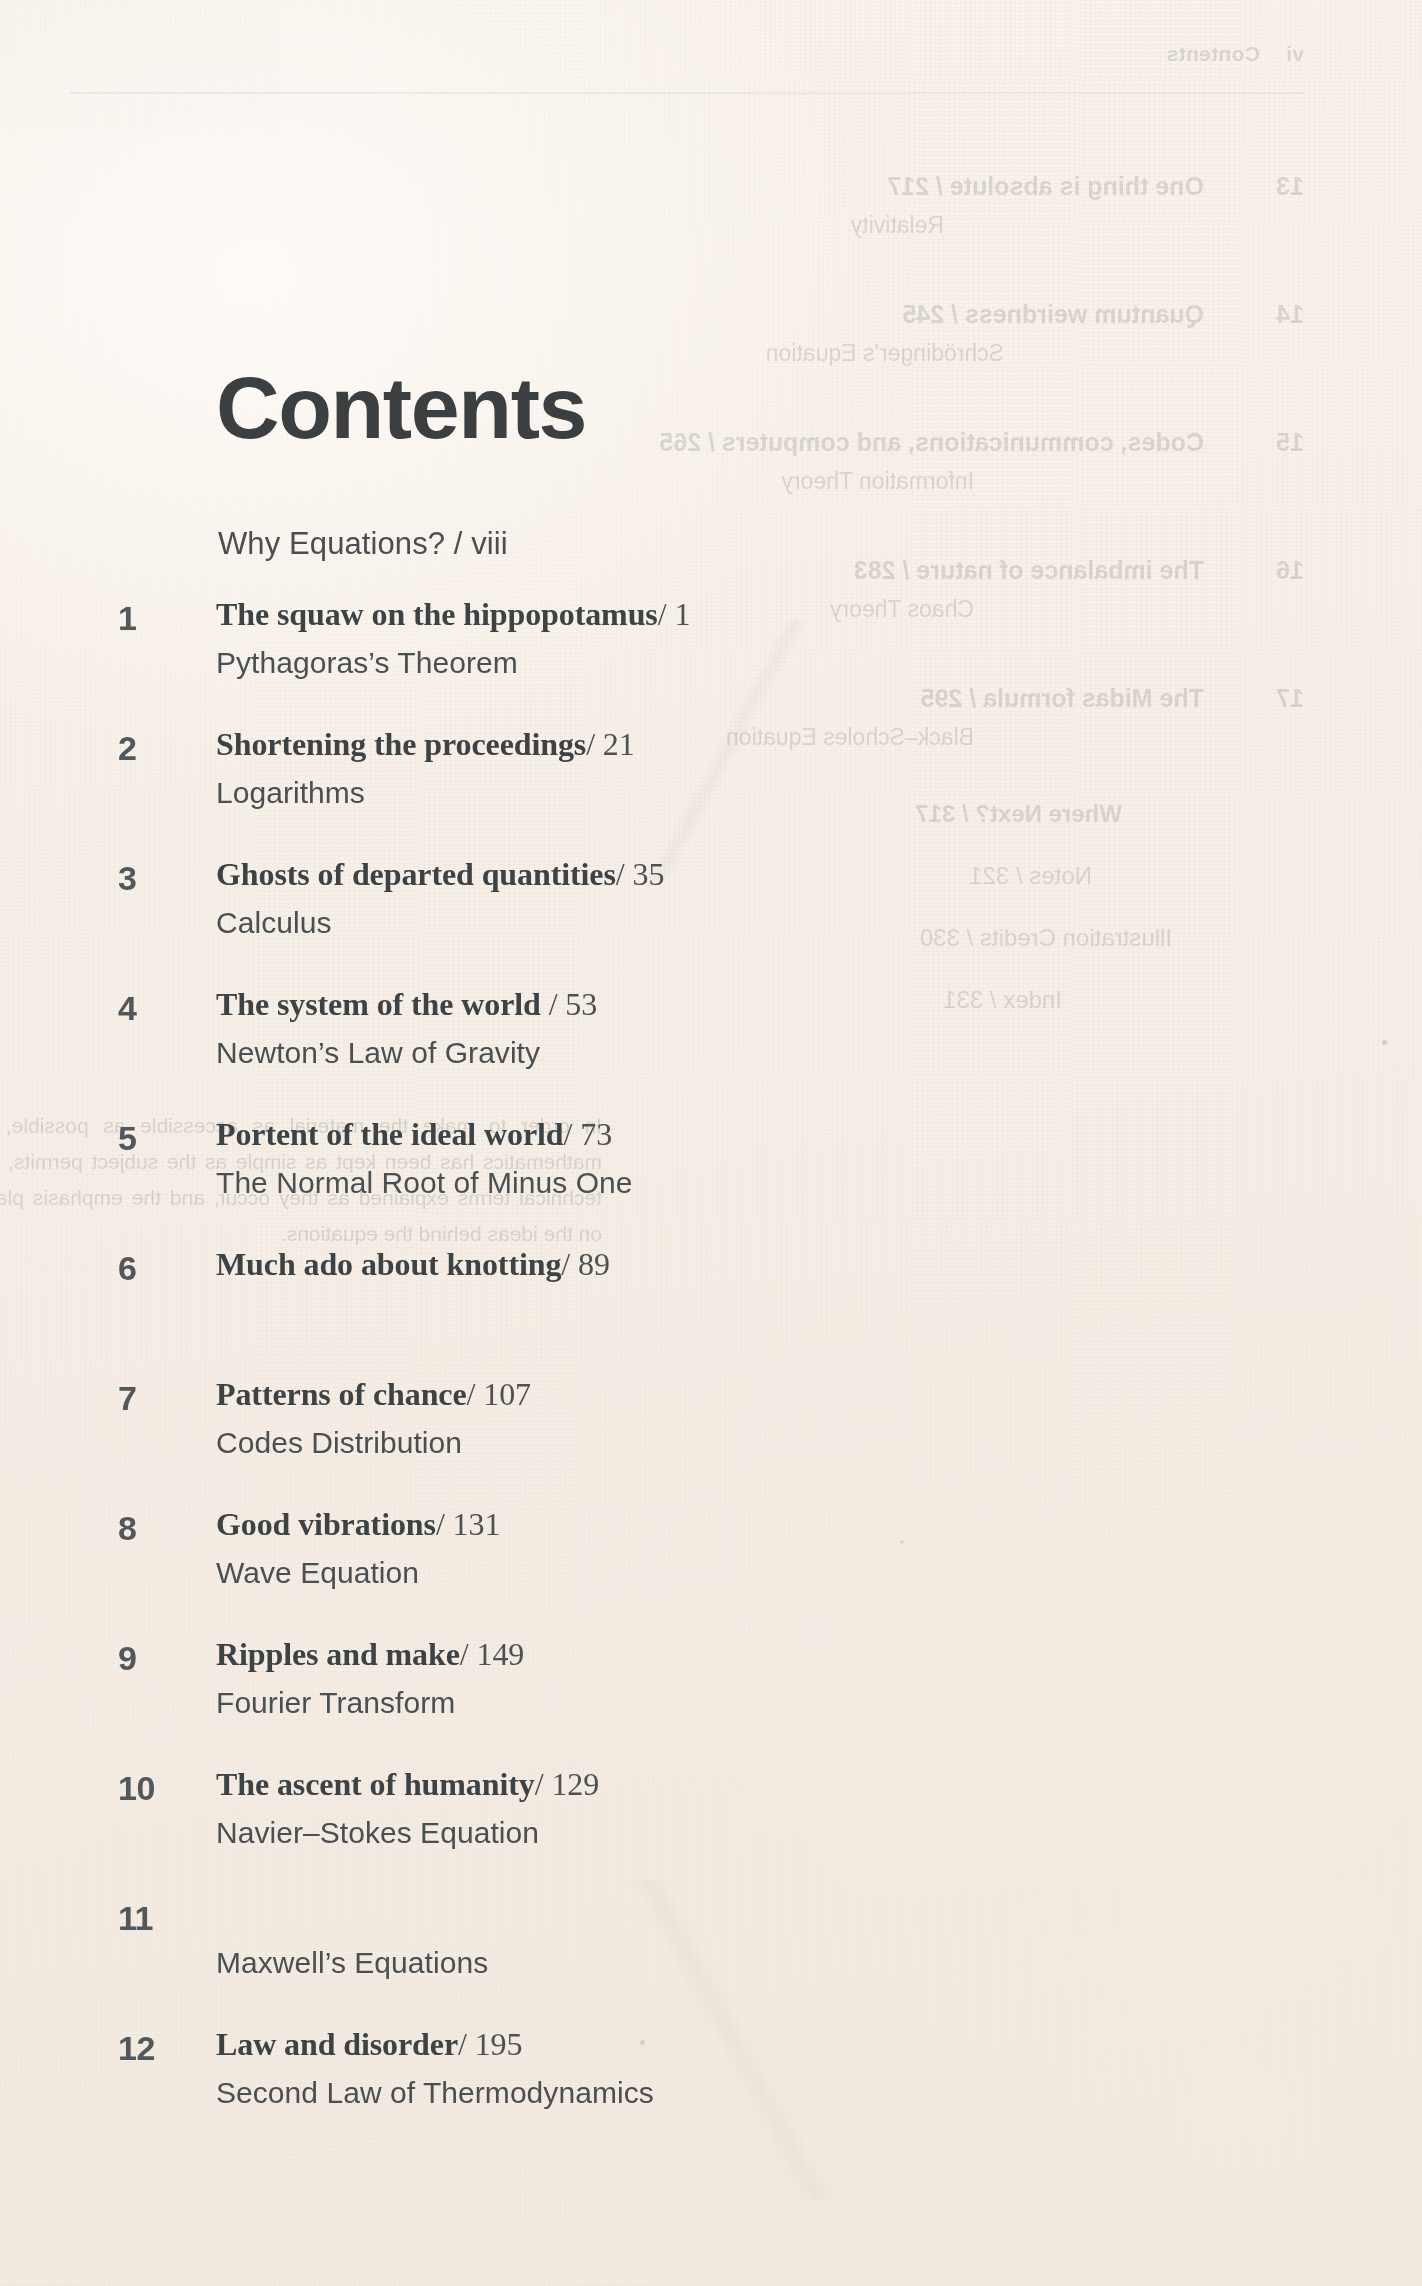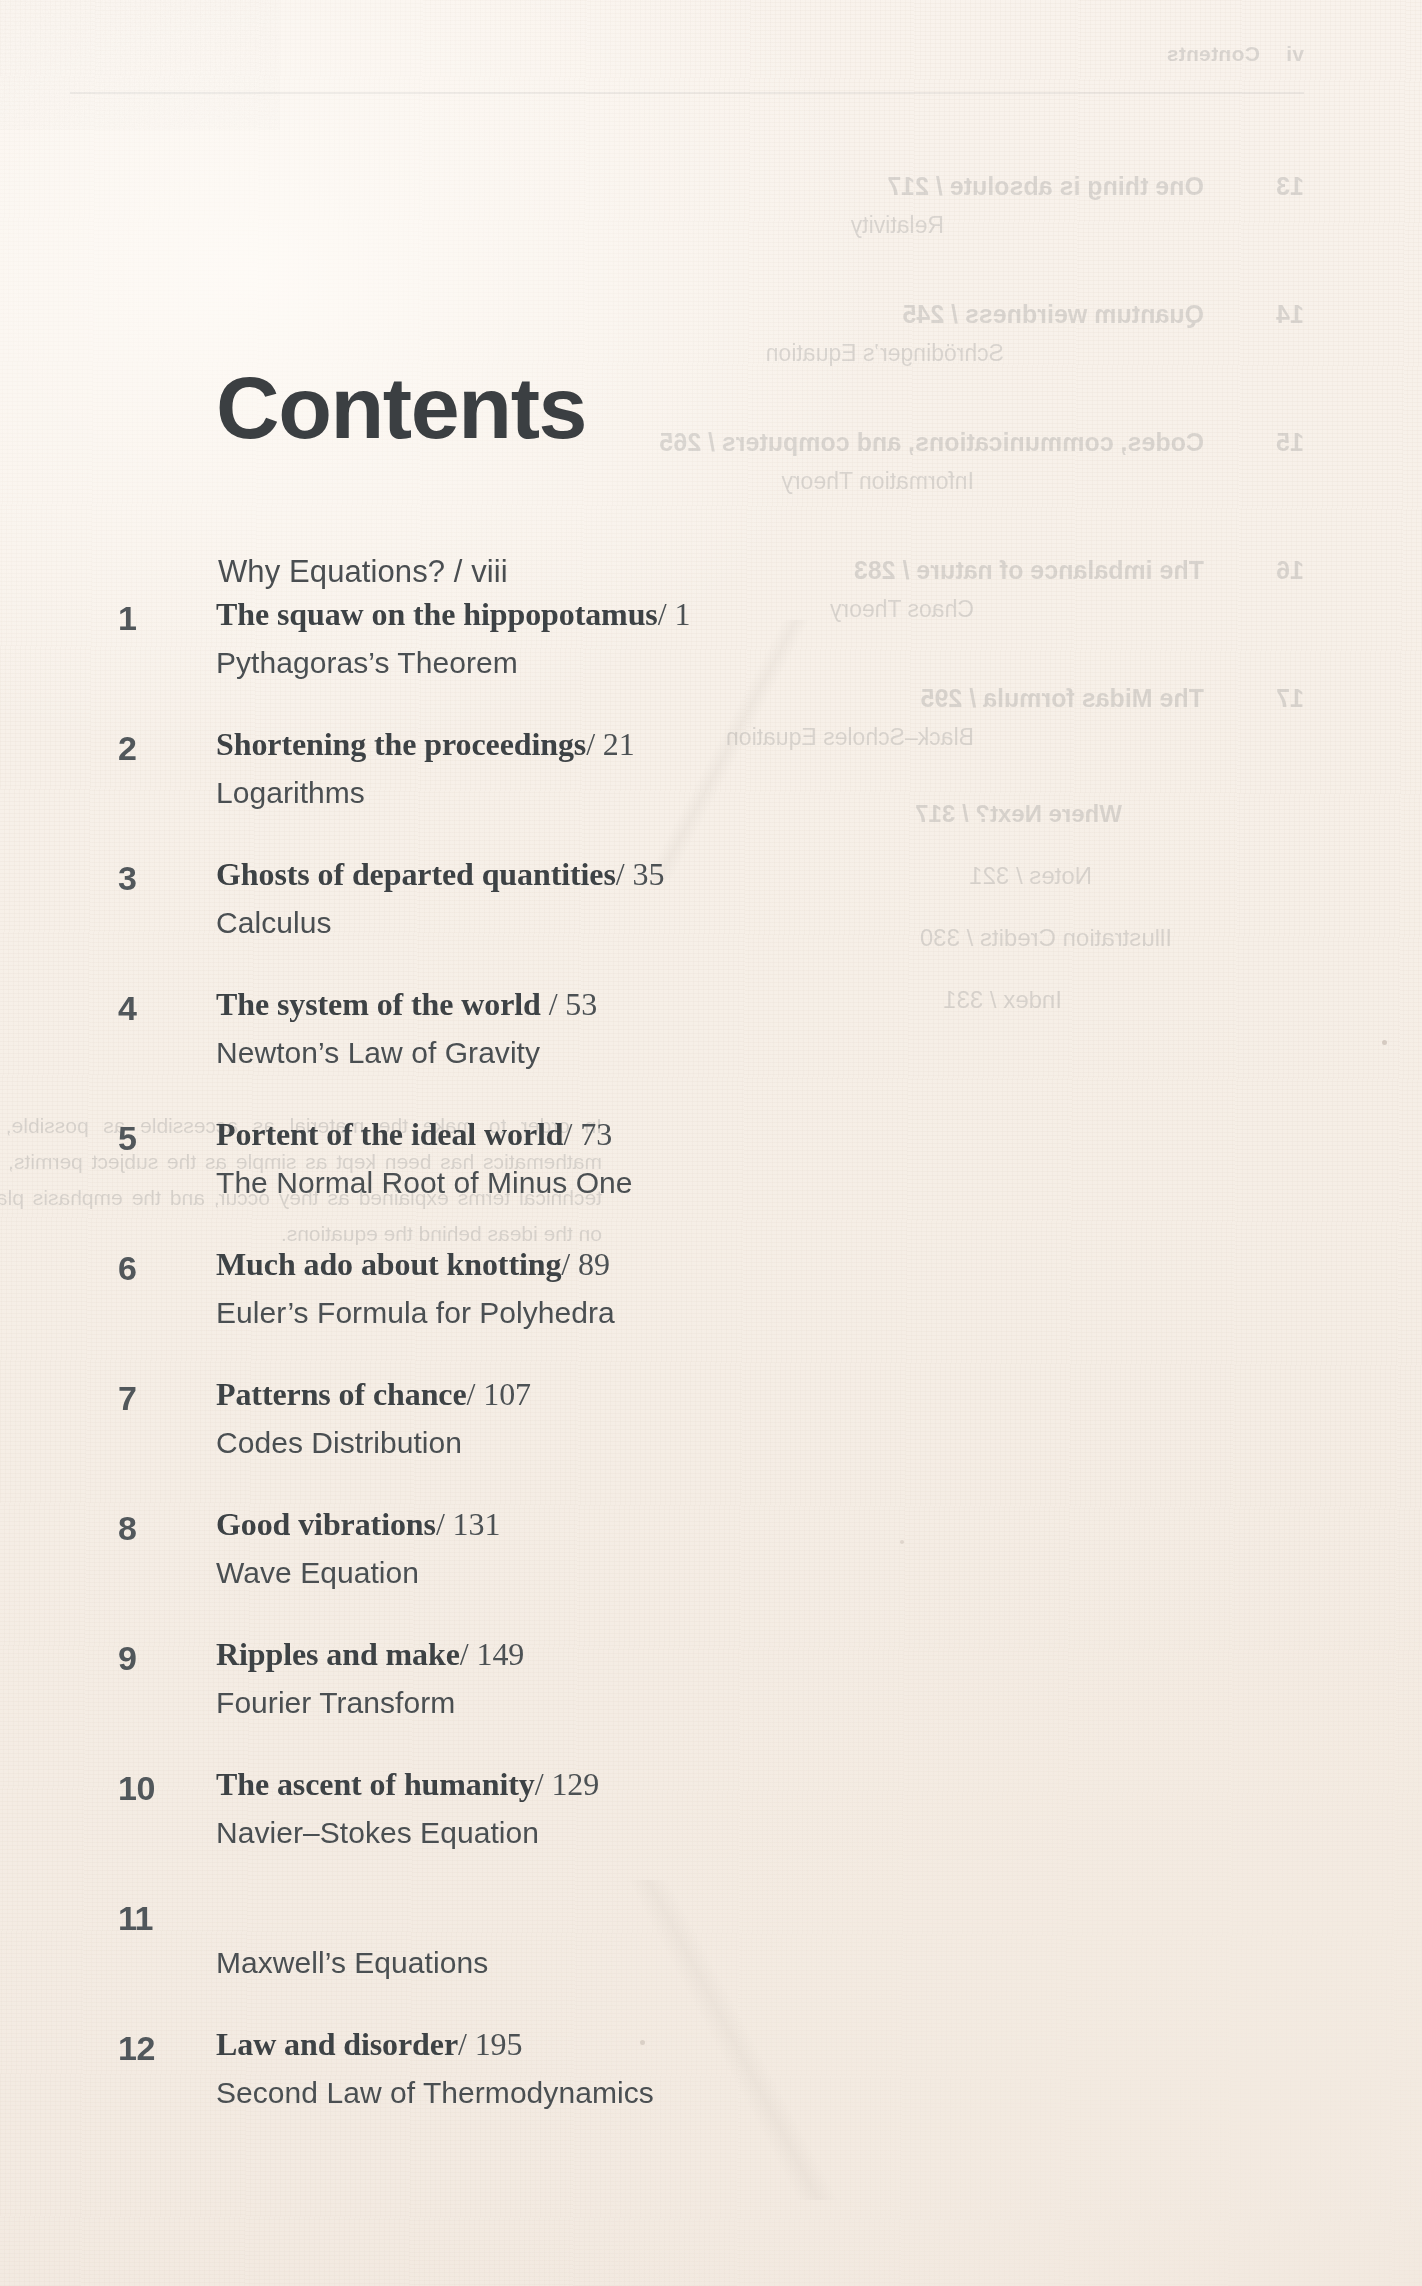--- a/index.html
+++ b/index.html
@@ -128,21 +128,20 @@
   }
 
   .frontmatter {
     position: absolute;
     left: 218px;
     top: 526px;
     font-size: 31px;
     font-weight: 400;
     color: #4a4e51;
     letter-spacing: .1px;
-    margin-top: 28px;
   }
 
   .toc {
     position: absolute;
     left: 0;
     top: 596px;
     width: 1422px;
   }
   .toc-entry {
     position: relative;
@@ -302,21 +301,20 @@
 
       <div class="toc-entry">
         <span class="toc-num">5</span>
         <span class="toc-main"><span class="toc-title">Portent of the ideal world</span><span class="toc-page">/ 73</span></span>
         <span class="toc-sub">The Normal Root of Minus One</span>
       </div>
 
       <div class="toc-entry">
         <span class="toc-num">6</span>
         <span class="toc-main"><span class="toc-title">Much ado about knotting</span><span class="toc-page">/ 89</span></span>
-        <span class="toc-sub">Euler’s Formula for Polyhedra</span>
       </div>
 
       <div class="toc-entry">
         <span class="toc-num">7</span>
         <span class="toc-main"><span class="toc-title">Patterns of chance</span><span class="toc-page">/ 107</span></span>
         <span class="toc-sub">Codes Distribution</span>
       </div>
 
       <div class="toc-entry">
         <span class="toc-num">8</span>

